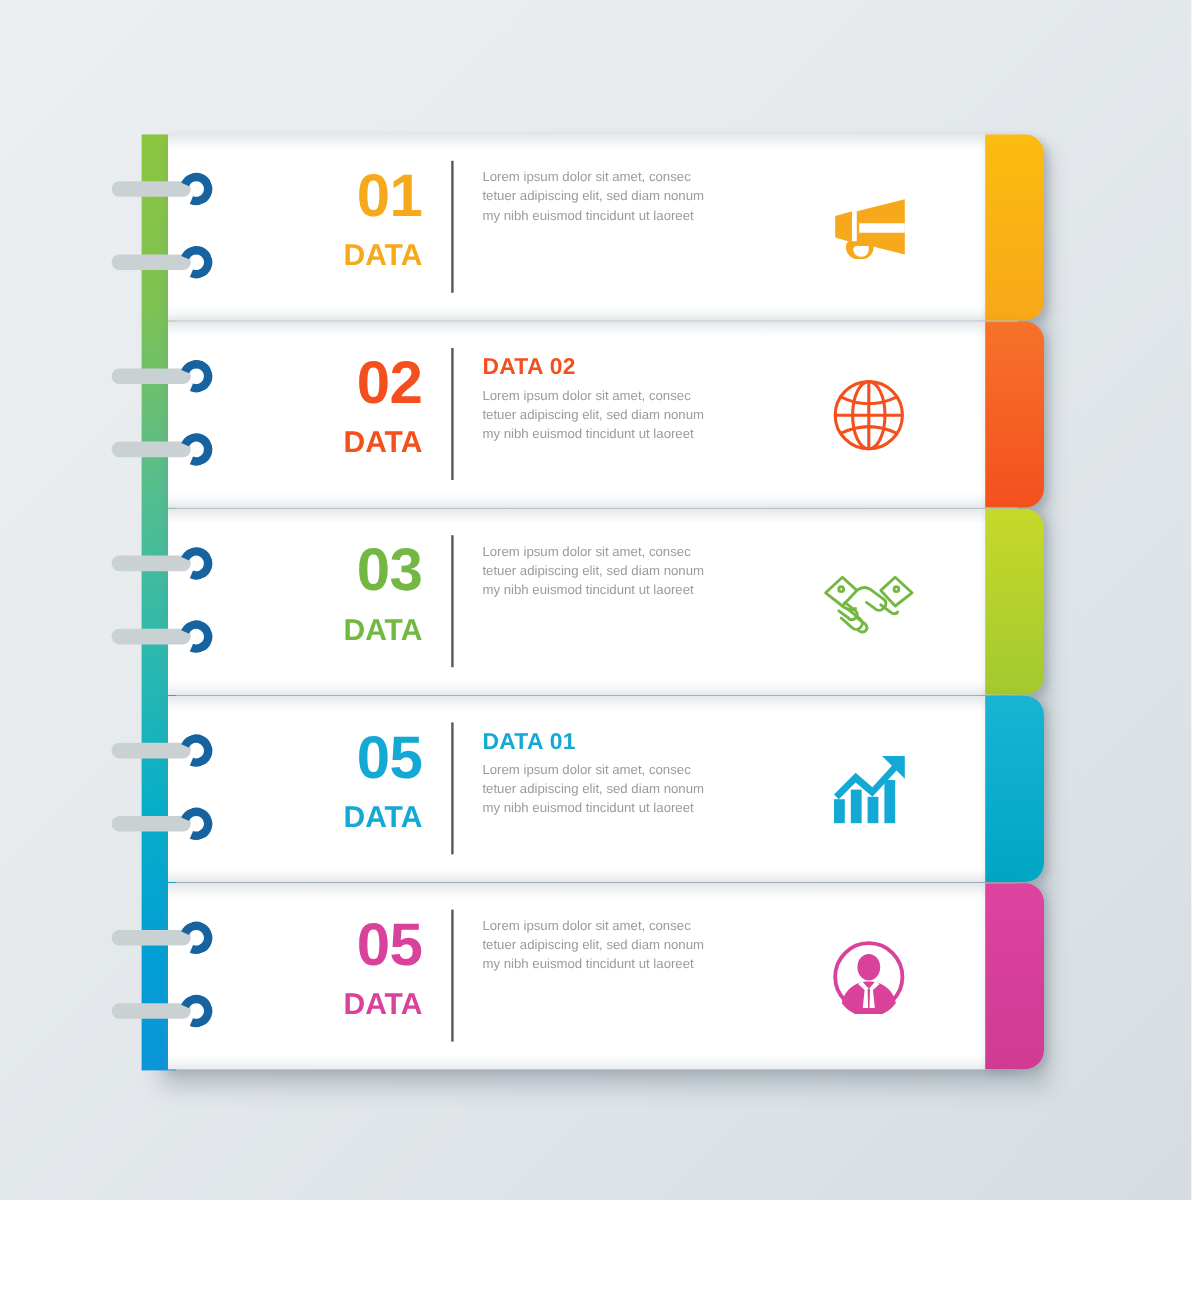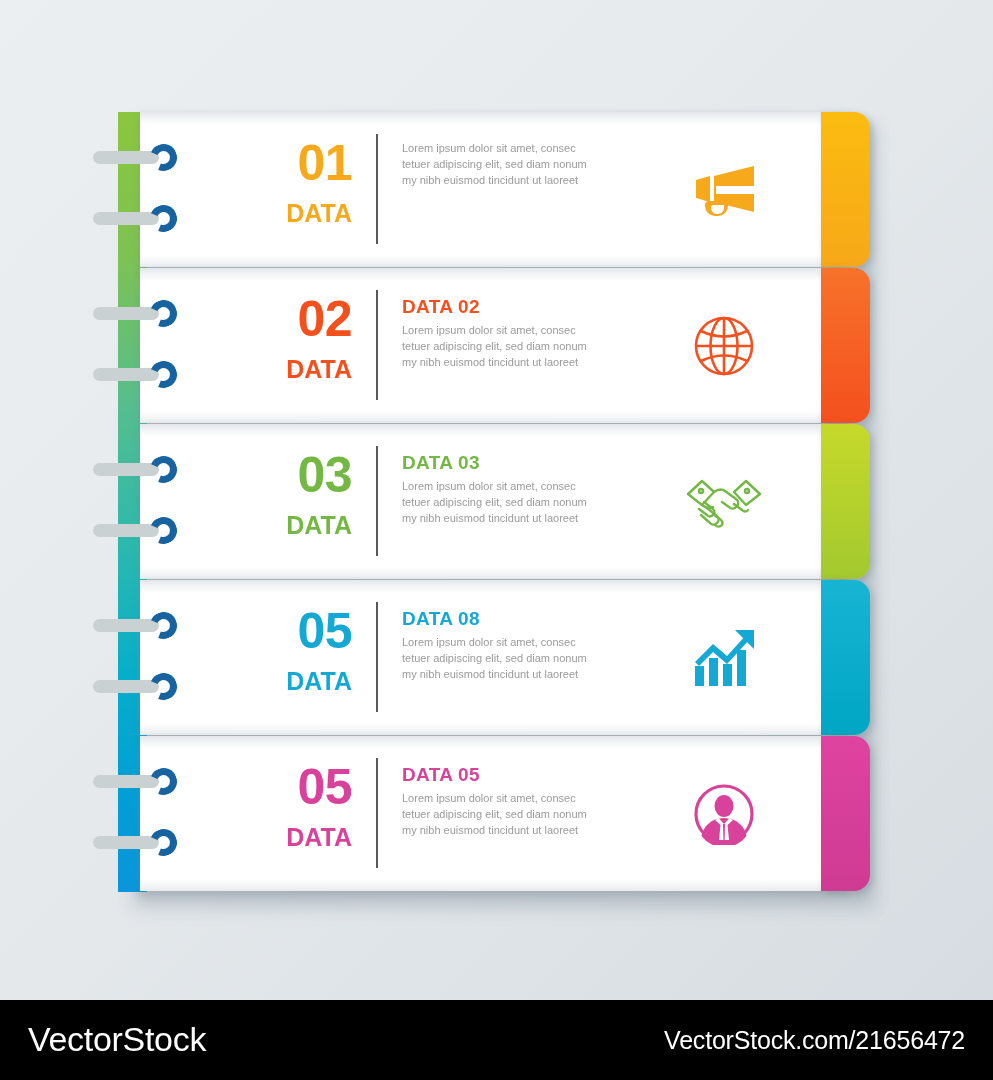--- a/index.html
+++ b/index.html
@@ -354,21 +354,20 @@
         </div>
 
         <div class="num-block" style="color:#74b844;">
           <span class="num-big">03</span>
           <span class="num-label">DATA</span>
         </div>
 
         <div class="divider"></div>
 
         <div class="text-block">
-          <p class="text-title" style="color:#74b844;">DATA 03</p>
           <p class="text-body">
             <span>Lorem ipsum dolor sit amet, consec</span>
             <span>tetuer adipiscing elit, sed diam nonum</span>
             <span>my nibh euismod tincidunt ut laoreet</span>
           </p>
         </div>
 
         <div class="icon-box">
           <svg width="80" height="56" viewBox="0 0 80 56">
             <g fill="none" stroke="#74b844" stroke-width="2.4" stroke-linejoin="round" stroke-linecap="round">
@@ -401,21 +400,21 @@
         </div>
 
         <div class="num-block" style="color:#14a8d4;">
           <span class="num-big">05</span>
           <span class="num-label">DATA</span>
         </div>
 
         <div class="divider"></div>
 
         <div class="text-block">
-          <p class="text-title" style="color:#14a8d4;">DATA 08</p>
+          <p class="text-title" style="color:#14a8d4;">DATA 01</p>
           <p class="text-body">
             <span>Lorem ipsum dolor sit amet, consec</span>
             <span>tetuer adipiscing elit, sed diam nonum</span>
             <span>my nibh euismod tincidunt ut laoreet</span>
           </p>
         </div>
 
         <div class="icon-box">
           <svg width="66" height="60" viewBox="0 0 66 60">
             <g fill="#14a8d4">
@@ -444,21 +443,20 @@
         </div>
 
         <div class="num-block" style="color:#d8429a;">
           <span class="num-big">05</span>
           <span class="num-label">DATA</span>
         </div>
 
         <div class="divider"></div>
 
         <div class="text-block">
-          <p class="text-title" style="color:#d8429a;">DATA 05</p>
           <p class="text-body">
             <span>Lorem ipsum dolor sit amet, consec</span>
             <span>tetuer adipiscing elit, sed diam nonum</span>
             <span>my nibh euismod tincidunt ut laoreet</span>
           </p>
         </div>
 
         <div class="icon-box">
           <svg width="62" height="62" viewBox="0 0 62 62">
             <circle cx="31" cy="31" r="28" fill="none" stroke="#d8429a" stroke-width="3.2"></circle>
@@ -468,18 +466,14 @@
             </g>
             <path d="M25.5 35 L31 41 L36.5 35 L40 37 L34.5 42 L36 57 L26 57 L27.5 42 L22 37 Z" fill="#ffffff"></path>
             <path d="M30 41 L32 41 L31.6 57 L30.4 57 Z" fill="#d8429a"></path>
           </svg>
         </div>
       </div>
 
     </div>
   </div>
 
-  <div id="footer">
-    <div id="wm-logo">VectorStock</div>
-    <div id="wm-url">VectorStock.com/21656472</div>
-  </div>
 
 </div>
 
 </body></html>

